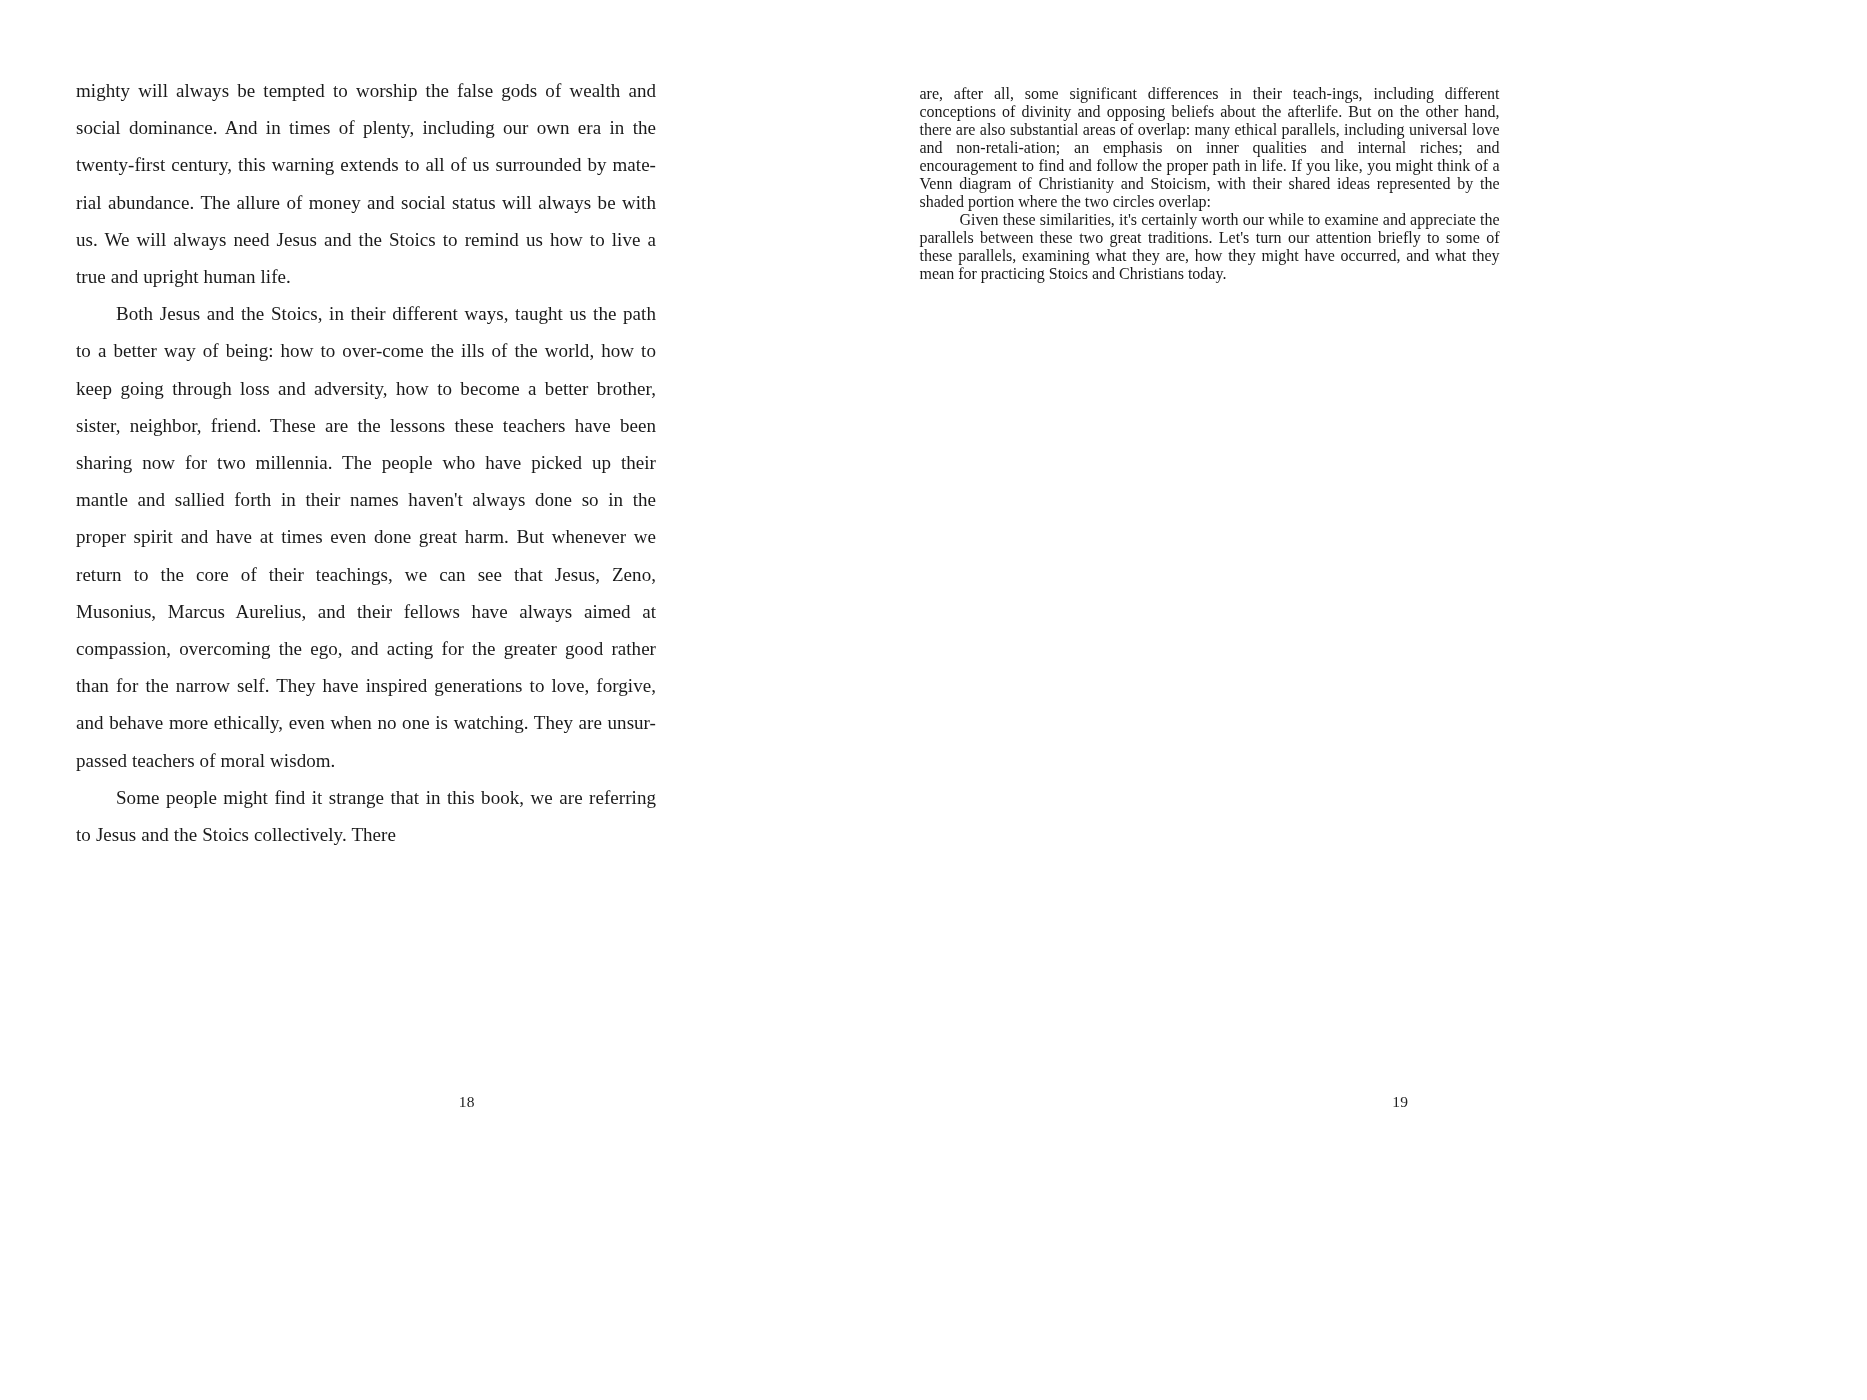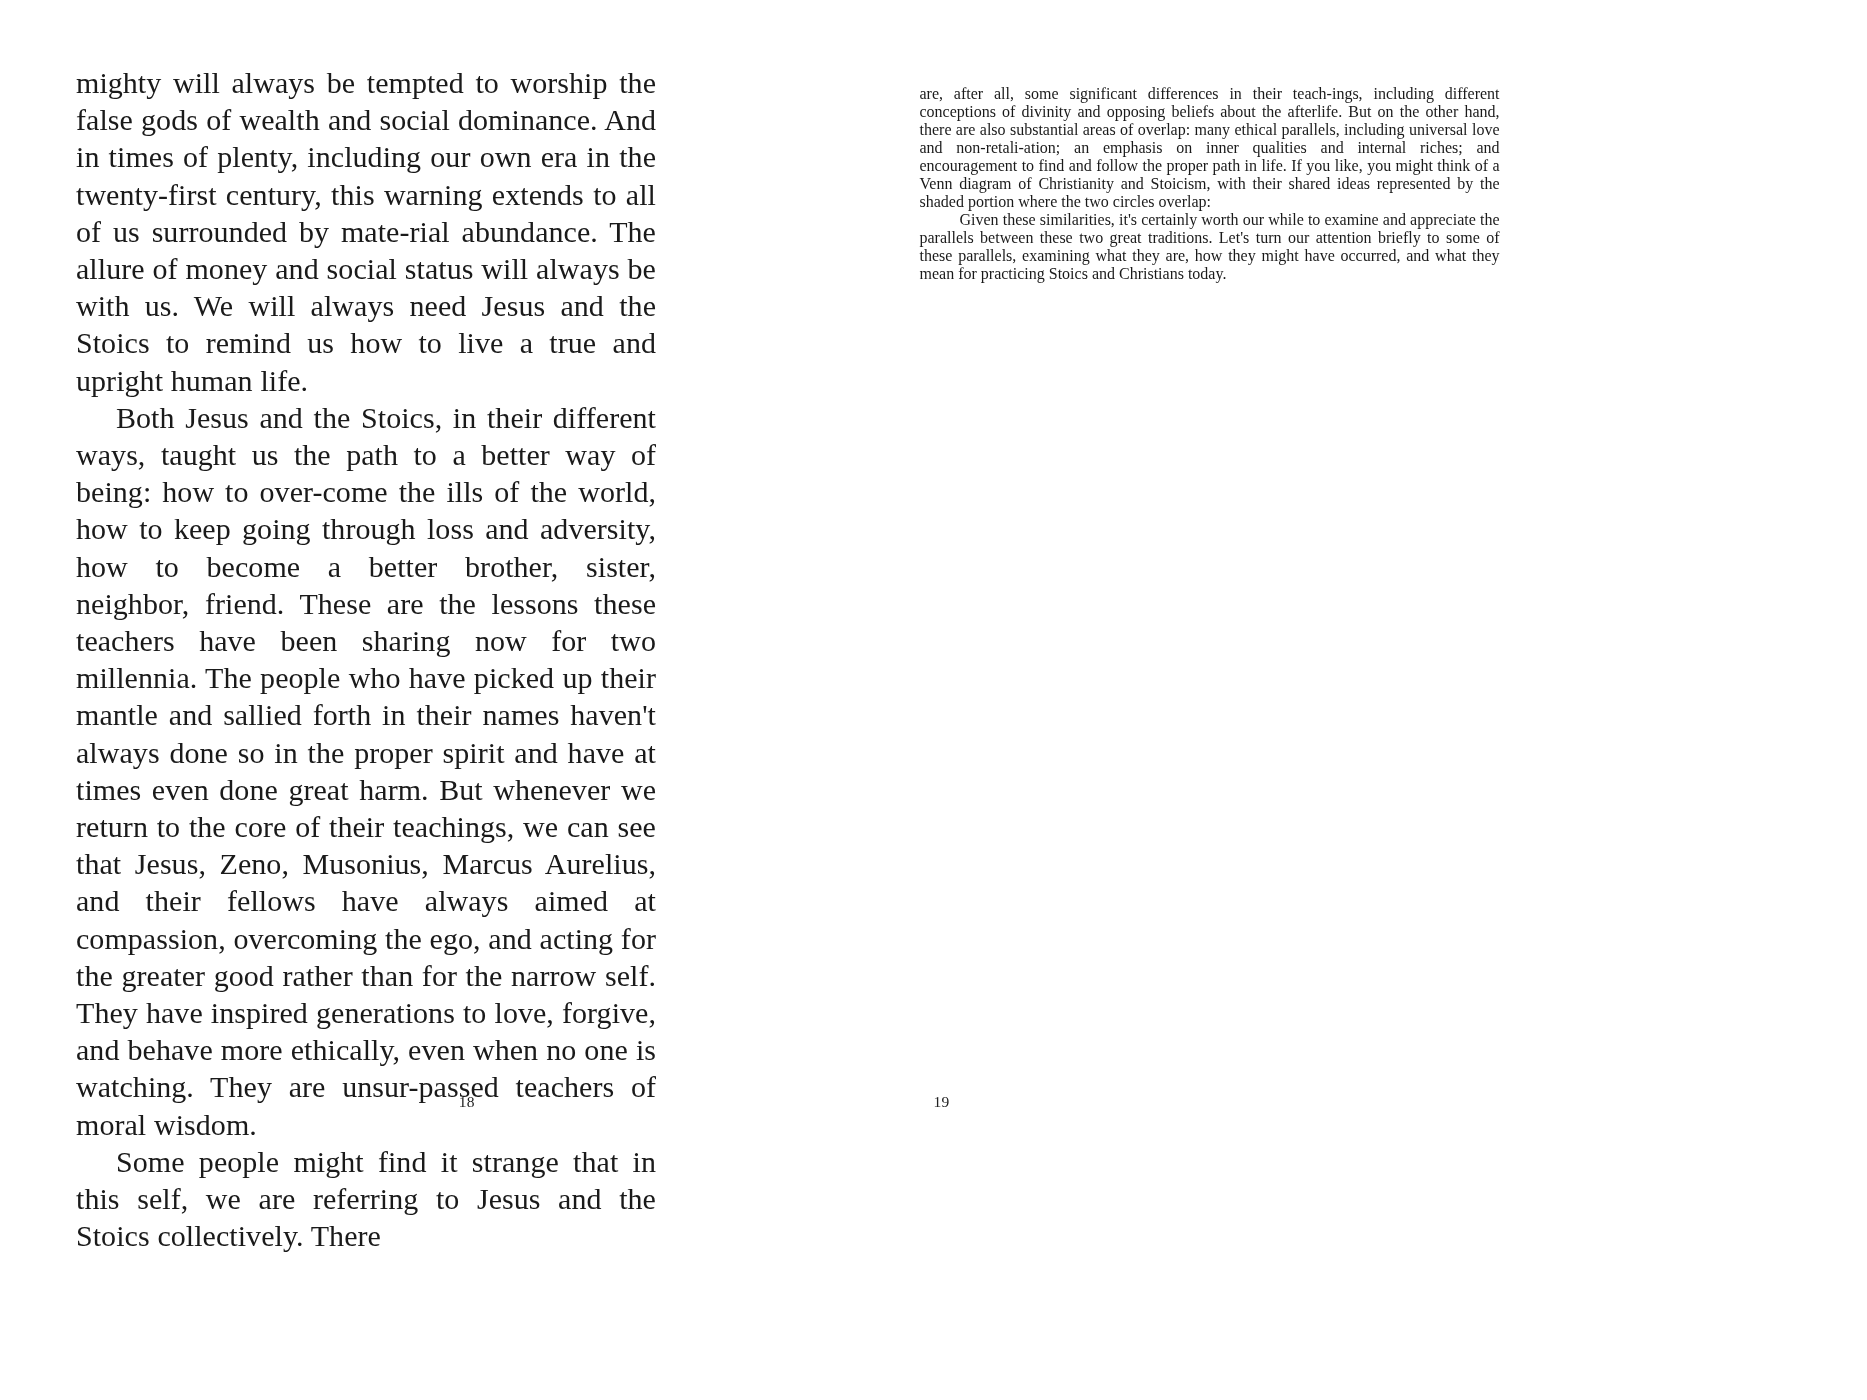--- a/index.html
+++ b/index.html
@@ -24,25 +24,25 @@
     height: 1400px;
     display: flex;
   }
   .leaf {
     position: relative;
     width: 933.5px;
     height: 1400px;
   }
   .column {
     position: absolute;
-    top: 64px;
+    top: 72px;
     width: 580px;
     text-align: justify;
     text-justify: inter-word;
-    font-size: 30px;
+    font-size: 19px;
     line-height: 37.2px;
     hyphens: manual;
     -webkit-hyphens: manual;
     letter-spacing: 0.05px;
     word-spacing: 0.2px;
   }
   .leaf-left .column {
     left: 76px;
   }
   .leaf-right {
@@ -78,20 +78,21 @@
     top: 0;
   }
   .venn-label {
     font-family: "Liberation Serif", "DejaVu Serif", serif;
     font-size: 23px;
   }
   .page-number {
     position: absolute;
     bottom: 289px;
     width: 100%;
+    text-align: center;
     font-size: 15.5px;
     font-family: "Liberation Serif", "DejaVu Serif", serif;
     color: #222;
     letter-spacing: 0.3px;
   }
   .leaf-left .page-number {
     left: 0;
     right: 0;
     bottom: 289px;
     text-align: center;
@@ -104,21 +105,21 @@
 </head>
 <body>
 
 <div class="page">
   <div class="spread">
 
     <div class="leaf leaf-left">
       <div class="column">
         <p>mighty will always be tempted to worship the false gods of wealth and social dominance. And in times of plenty, including our own era in the twenty-first century, this warning extends to all of us surrounded by mate-rial abundance. The allure of money and social status will always be with us. We will always need Jesus and the Stoics to remind us how to live a true and upright human life.</p>
         <p class="indent">Both Jesus and the Stoics, in their different ways, taught us the path to a better way of being: how to over-come the ills of the world, how to keep going through loss and adversity, how to become a better brother, sister, neighbor, friend. These are the lessons these teachers have been sharing now for two millennia. The people who have picked up their mantle and sallied forth in their names haven't always done so in the proper spirit and have at times even done great harm. But whenever we return to the core of their teachings, we can see that Jesus, Zeno, Musonius, Marcus Aurelius, and their fellows have always aimed at compassion, overcoming the ego, and acting for the greater good rather than for the narrow self. They have inspired generations to love, forgive, and behave more ethically, even when no one is watching. They are unsur-passed teachers of moral wisdom.</p>
-        <p class="indent last-line-left">Some people might find it strange that in this self, we are referring to Jesus and the Stoics collectively. There</p>
+        <p class="indent last-line-left">Some people might find it strange that in this book, we are referring to Jesus and the Stoics collectively. There</p>
       </div>
       <div class="page-number">
         <span class="pnum-inner">18</span>
       </div>
     </div>
 
     <div class="leaf leaf-right">
       <div class="col-right-pos">
         <p class="last-line-left">are, after all, some significant differences in their teach-ings, including different conceptions of divinity and opposing beliefs about the afterlife. But on the other hand, there are also substantial areas of overlap: many ethical parallels, including universal love and non-retali-ation; an emphasis on inner qualities and internal riches; and encouragement to find and follow the proper path in life. If you like, you might think of a Venn diagram of Christianity and Stoicism, with their shared ideas represented by the shaded portion where the two circles overlap:</p>
 

